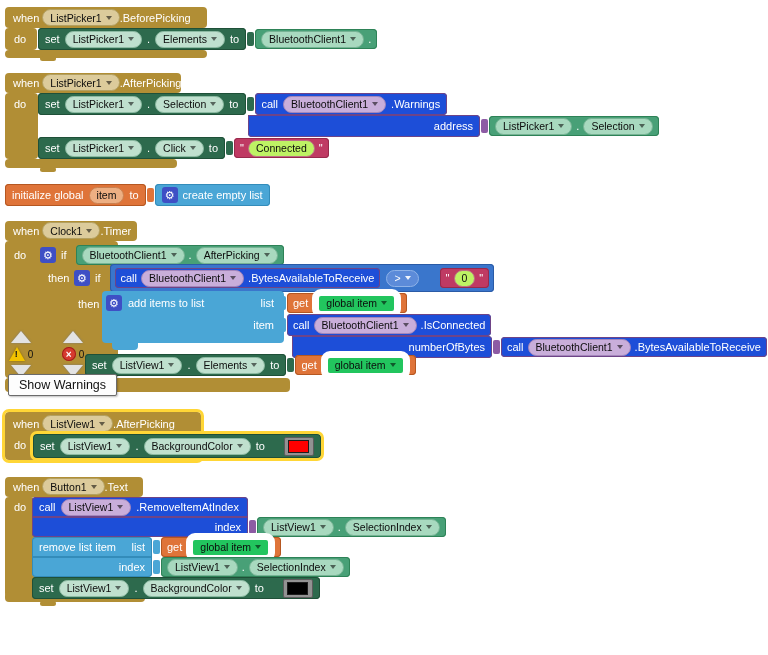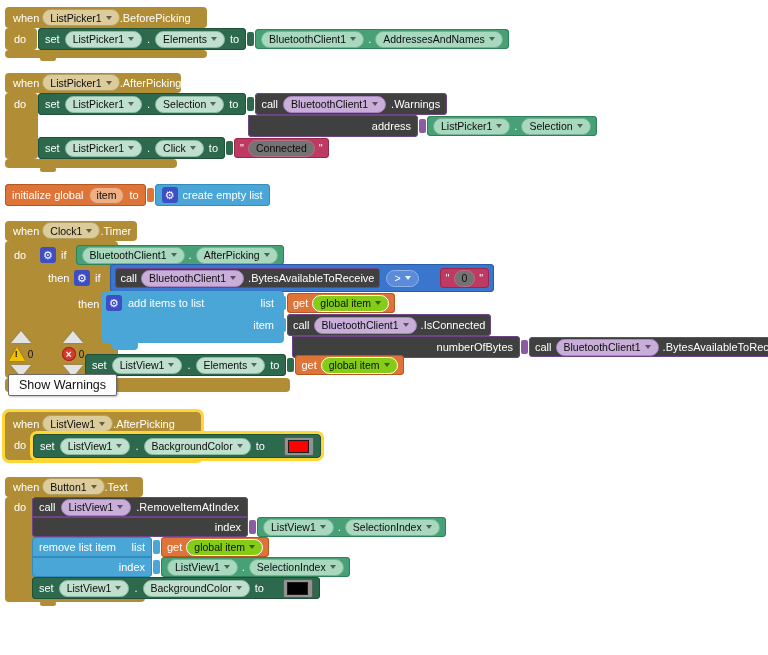--- a/index.html
+++ b/index.html
@@ -8,37 +8,37 @@
   .slab{position:absolute;border-radius:4px}
   .gold{background:#B18E35}
   .row{position:absolute;display:flex;align-items:center;height:22px;white-space:nowrap}
   .seg{display:flex;align-items:center;height:100%;padding:0 7px;gap:5px;border-radius:4px;
        color:#fff;white-space:nowrap;box-sizing:border-box}
   .seg.flat{background:transparent;padding:0}
   .vb{display:flex;align-items:center;height:20px;padding:0 6px;gap:4px;border-radius:4px;
       color:#fff;white-space:nowrap;box-sizing:border-box}
   .dgreen{background:#2D6A4D;box-shadow:inset 0 0 0 1px #1f5038}
   .mgreen{background:#48A077;box-shadow:inset 0 0 0 1px #2e8257}
-  .purple{background:#404040;box-shadow:inset 0 0 0 1px #6e4487}
+  .purple{background:#1d4ed8;box-shadow:inset 0 0 0 1px #6e4487}
   .mathblue{background:#3A76CC;box-shadow:inset 0 0 0 1px #2a5ba6}
   .crimson{background:#BF3A63;box-shadow:inset 0 0 0 1px #98294c}
   .orangeb{background:#DF7439;box-shadow:inset 0 0 0 1px #b55721}
   .lblue{background:#4AA6D6;box-shadow:inset 0 0 0 1px #338cba}
   .goldtxt{position:absolute;color:#fff}
   .pill{display:inline-flex;align-items:center;gap:4px;height:15px;padding:0 7px;border-radius:9px;
         font-size:10.5px;color:#0c0c0c;white-space:nowrap}
   .caret{width:0;height:0;border-left:3.5px solid transparent;border-right:3.5px solid transparent;
          border-top:4px solid rgba(0,0,0,.55)}
   .p-gold{background:#DCCB9B;border:1px solid #b3a060}
   .p-dg{background:#BFE0CE;border:1px solid #8cbaa2}
   .p-mg{background:#A8D9BF;border:1px solid #76b394}
   .p-pur{background:#C9AEDA;border:1px solid #a486bb}
-  .p-or{background:#84cc16;border:1px solid #ffffff}
+  .p-or{background:#22c55e;border:7px solid #ffffff}
   .p-or2{background:#EDAF83;border:1px solid #c98050}
-  .p-cr{background:#737373;border:1px solid #bb6c86}
+  .p-cr{background:#bef264;border:1px solid #bb6c86}
   .p-blue{background:#5C8BD9;border:1px solid #8fb3e8;color:#fff}
   .p-blue .caret{border-top-color:rgba(255,255,255,.9)}
   .sock{flex:0 0 auto;width:7px;height:14px;border-radius:2px;margin:0 1px}
   .sock.sg{background:#B18E35}.sock.sdg{background:#2D6A4D}.sock.spur{background:#8D5BA4}
   .sock.slb{background:#4AA6D6}.sock.sor{background:#DF7439}.sock.smb{background:#3A76CC}
   .gearchip{flex:0 0 auto;width:16px;height:16px;border-radius:3px;background:#3E4FC5;color:#fff;
             display:flex;align-items:center;justify-content:center;font-size:11px;line-height:1}
   .swatch{flex:0 0 auto;width:28px;height:17px;background:#929292;border:1px solid #5c5c5c;
           border-radius:2px;display:flex;align-items:center;justify-content:center}
   .swatch i{display:block;width:19px;height:11px;border:1px solid #1d1d1d}
@@ -95,24 +95,20 @@
         </span>
       <span>to</span>
     </div>
     <span class="sock sdg"></span>
     <div class="vb mgreen">
       <span class="pill p-mg">
           <span>BluetoothClient1</span>
           <span class="caret"></span>
         </span>
       <span>.</span>
-      <span class="pill p-mg">
-          <span>AddressesAndNames</span>
-          <span class="caret"></span>
-        </span>
     </div>
   </div>
 </div>
 
 <div>
   <div class="slab gold" style="left:5px;top:73px;width:176px;height:20px"></div>
   <div class="slab gold" style="left:5px;top:93px;width:33px;height:66px"></div>
   <div class="slab gold" style="left:5px;top:159px;width:172px;height:9px"></div>
   <div class="slab gold" style="left:40px;top:167px;width:16px;height:5px"></div>
   <div class="row" style="left:13px;top:72px;height:21px">
@@ -142,21 +138,21 @@
     <div class="seg purple" style="height:22px">
       <span>call</span>
       <span class="pill p-pur">
           <span>BluetoothClient1</span>
           <span class="caret"></span>
         </span>
       <span>.Warnings</span>
     </div>
   </div>
   <div class="row" style="left:248px;top:115px">
-    <div class="seg purple ral" style="width:170px;border-top-left-radius:0">
+    <div class="seg purple ral" style="width:232px;border-top-left-radius:0">
       <span>address</span>
     </div>
     <span class="sock spur"></span>
     <div class="vb mgreen">
       <span class="pill p-mg">
           <span>ListPicker1</span>
           <span class="caret"></span>
         </span>
       <span>.</span>
       <span class="pill p-mg">
@@ -297,21 +293,21 @@
     <div class="vb purple" style="height:22px">
       <span>call</span>
       <span class="pill p-pur">
           <span>BluetoothClient1</span>
           <span class="caret"></span>
         </span>
       <span>.IsConnected</span>
     </div>
   </div>
   <div class="row" style="left:292px;top:336px">
-    <div class="seg purple ral" style="width:228px;height:22px;border-top-left-radius:0">
+    <div class="seg purple ral" style="width:200px;height:22px;border-top-left-radius:0">
       <span>numberOfBytes</span>
     </div>
     <span class="sock spur"></span>
     <div class="vb purple" style="height:20px">
       <span>call</span>
       <span class="pill p-pur">
           <span>BluetoothClient1</span>
           <span class="caret"></span>
         </span>
       <span>.BytesAvailableToReceive</span>

